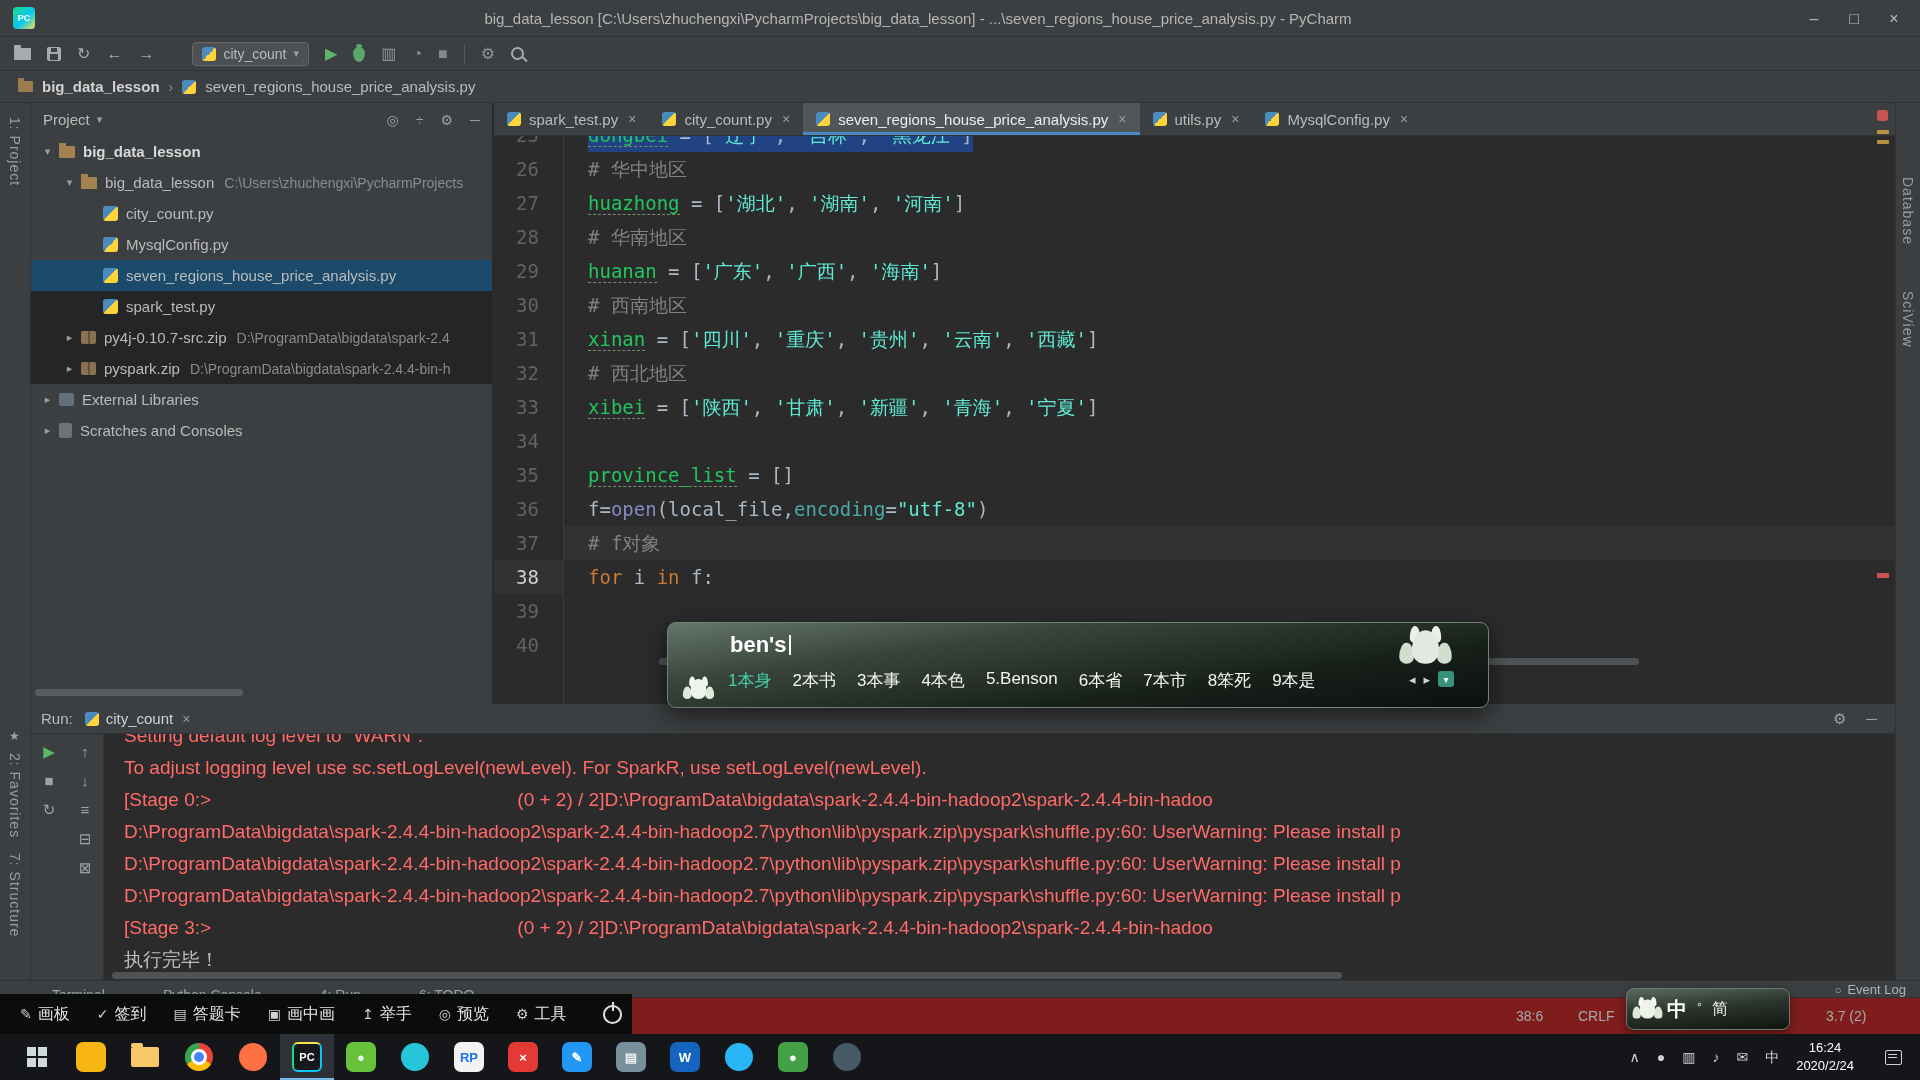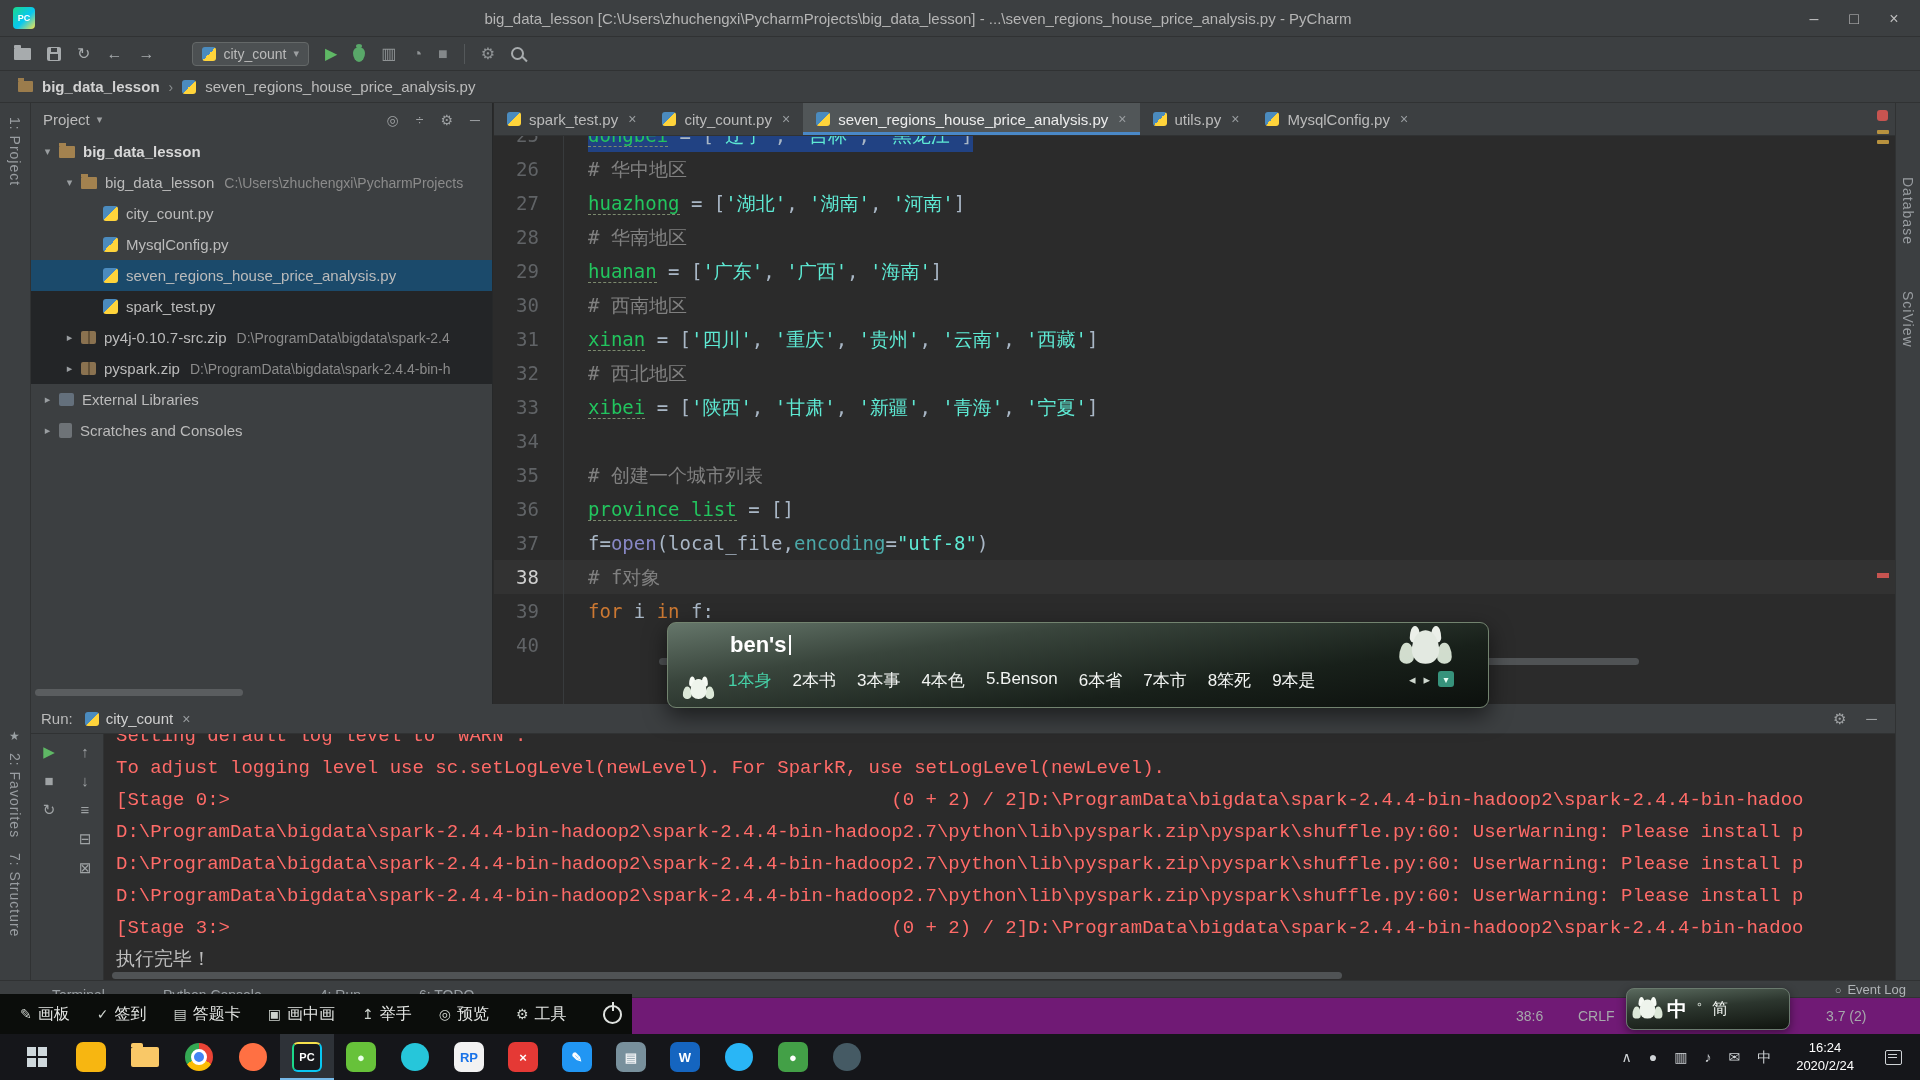--- a/index.html
+++ b/index.html
@@ -113,33 +113,33 @@
 
 .run-panel{position:absolute;left:31px;top:704px;right:25px;height:276px;z-index:4;background:#2b2b2b}
 .run-header{height:30px;background:#3c3f41;border-bottom:1px solid #303233;display:flex;align-items:center;padding:0 10px;gap:2px}
 .run-label{color:#bbbbbb;font-size:15px}
 .run-tab{display:flex;align-items:center;gap:7px;padding:0 10px;height:100%;color:#d0d0d0;font-size:15px}
 .rh-icons{margin-left:auto;display:flex;gap:20px;color:#9da0a2;font-size:15px;margin-right:8px}
 .run-body{position:absolute;top:30px;bottom:0;left:0;right:0;display:flex}
 .run-tools{width:73px;flex:none;background:#3c3f41;border-right:1px solid #303233;display:flex;padding-top:10px}
 .rt-col{width:36px;display:flex;flex-direction:column;align-items:center;gap:14px}
 .rt-ic{font-size:15px;line-height:1}
-.console{flex:1;position:relative;overflow:hidden;font-family:Liberation Mono, monospace;font-size:19px;padding-left:12px}
+.console{flex:1;position:relative;overflow:hidden;font-family:Liberation Sans, sans-serif;font-size:19px;padding-left:20px}
 .conline{height:32px;line-height:32px;white-space:pre}
 .conline.clipped{margin-top:-14px}
 .conline.err{color:#ff6b68}
 .conline.out{color:#bcbcbc}
 .c-hscroll{position:absolute;left:8px;top:238px;width:1230px;height:7px;background:#505355;border-radius:4px}
 
 
 .eventlog-row{position:absolute;left:0;right:0;top:980px;height:17px;background:#3c3f41;border-top:1px solid #303233;overflow:hidden;z-index:12}
 .partial-labels{position:absolute;left:52px;top:6px;display:flex;gap:58px;color:#9aa0a4;font-size:14px;white-space:nowrap}
 .eventlog{position:absolute;right:14px;top:0;display:flex;align-items:center;gap:6px;color:#b0b4b7;font-size:13px;height:17px}
 .el-ic{font-size:11px}
-.statusbar{position:absolute;left:0;right:0;top:997px;height:37px;background:#701a75;border-top:1px solid #303233;z-index:11;color:#a6a9ab;font-size:14px}
+.statusbar{position:absolute;left:0;right:0;top:997px;height:37px;background:#7f1d1d;border-top:1px solid #303233;z-index:11;color:#a6a9ab;font-size:14px}
 .sb-item{position:absolute;top:0;line-height:37px;white-space:nowrap}
 .sb-pos{left:1516px}
 .sb-crlf{left:1578px}
 .sb-enc{left:1640px;width:15px;overflow:hidden}
 .sb-py{left:1826px}
 .classroom{position:absolute;left:0;top:994px;width:632px;height:40px;background:#0b0d0b;z-index:40;display:flex;align-items:center;padding:0 20px;gap:27px}
 .cls-item{display:flex;align-items:center;gap:6px;color:#e4e6e4;font-size:16px;white-space:nowrap}
 .cls-ic{color:#cfd4cf;font-size:14px}
 .power{width:19px;height:19px;border:2px solid #dfe2df;border-radius:50%;position:relative;margin-left:10px;flex:none}
 .power::before{content:"";position:absolute;left:50%;top:-5px;width:2px;height:9px;background:#dfe2df;transform:translateX(-50%)}
@@ -172,21 +172,21 @@
 .tb-tile{width:30px;height:30px;border-radius:7px;display:flex;align-items:center;justify-content:center;font-size:13px;font-weight:bold}
 .tb-ball{width:28px;height:28px;border-radius:50%}
 .tb-folder{width:28px;height:20px;background:#f9c867;border-radius:2px;position:relative}
 .tb-folder::before{content:"";position:absolute;top:-4px;left:0;width:12px;height:4px;background:#f9c867;border-radius:2px 2px 0 0}
 .tb-chrome{width:28px;height:28px;border-radius:50%;background:conic-gradient(#ea4335 0 120deg,#fbbc05 120deg 240deg,#34a853 240deg 360deg);position:relative}
 .tb-chrome::after{content:"";position:absolute;left:50%;top:50%;width:10px;height:10px;border:3px solid #fff;border-radius:50%;background:#4285f4;transform:translate(-50%,-50%)}
 .tb-pc{width:30px;height:30px;border-radius:6px;background:#17181c;color:#fff;font-size:11px;font-weight:bold;display:flex;align-items:center;justify-content:center;border:2px solid;border-color:#f7e14c #08c7f2 #08c7f2 #1bd98a}
 .tray{margin-left:auto;display:flex;align-items:center;gap:17px;color:#cfd3d6;font-size:14px}
 .tray-icons{display:flex;align-items:center;gap:17px}
 .tray-ic{line-height:1}
-.tb-time{text-align:center;color:#fff;font-size:13px;line-height:1.35;margin-left:8px}
+.tb-time{text-align:center;color:#fff;font-size:13px;line-height:1.35;margin-left:0}
 .notif{width:17px;height:15px;border:1px solid #cfd3d6;border-radius:2px;margin:0 8px 0 14px;position:relative}
 .notif::before{content:"";position:absolute;left:2px;top:3px;width:9px;height:1px;background:#cfd3d6;box-shadow:0 3px 0 #cfd3d6}
 </style>
 </head>
 <body>
 
 <div class="screen">
 
   <div class="titlebar">
     <div class="app-icon">
@@ -393,21 +393,20 @@
           <div class="cline clipped"><span class="ctext selected"><span class="s-var">dongbei</span><span class="s-plain"> = [</span><span class="s-str">'辽宁'</span><span class="s-plain">, </span><span class="s-str">'吉林'</span><span class="s-plain">, </span><span class="s-str">'黑龙江'</span><span class="s-plain">]</span></span></div>
           <div class="cline"><span class="ctext"><span class="s-com"># 华中地区</span></span></div>
           <div class="cline"><span class="ctext"><span class="s-var">huazhong</span><span class="s-plain"> = [</span><span class="s-str">'湖北'</span><span class="s-plain">, </span><span class="s-str">'湖南'</span><span class="s-plain">, </span><span class="s-str">'河南'</span><span class="s-plain">]</span></span></div>
           <div class="cline"><span class="ctext"><span class="s-com"># 华南地区</span></span></div>
           <div class="cline"><span class="ctext"><span class="s-var">huanan</span><span class="s-plain"> = [</span><span class="s-str">'广东'</span><span class="s-plain">, </span><span class="s-str">'广西'</span><span class="s-plain">, </span><span class="s-str">'海南'</span><span class="s-plain">]</span></span></div>
           <div class="cline"><span class="ctext"><span class="s-com"># 西南地区</span></span></div>
           <div class="cline"><span class="ctext"><span class="s-var">xinan</span><span class="s-plain"> = [</span><span class="s-str">'四川'</span><span class="s-plain">, </span><span class="s-str">'重庆'</span><span class="s-plain">, </span><span class="s-str">'贵州'</span><span class="s-plain">, </span><span class="s-str">'云南'</span><span class="s-plain">, </span><span class="s-str">'西藏'</span><span class="s-plain">]</span></span></div>
           <div class="cline"><span class="ctext"><span class="s-com"># 西北地区</span></span></div>
           <div class="cline"><span class="ctext"><span class="s-var">xibei</span><span class="s-plain"> = [</span><span class="s-str">'陕西'</span><span class="s-plain">, </span><span class="s-str">'甘肃'</span><span class="s-plain">, </span><span class="s-str">'新疆'</span><span class="s-plain">, </span><span class="s-str">'青海'</span><span class="s-plain">, </span><span class="s-str">'宁夏'</span><span class="s-plain">]</span></span></div>
           <div class="cline"><span class="ctext"></span></div>
-          <div class="cline"><span class="ctext"><span class="s-com"># 创建一个城市列表</span></span></div>
           <div class="cline"><span class="ctext"><span class="s-var">province_list</span><span class="s-plain"> = []</span></span></div>
           <div class="cline"><span class="ctext"><span class="s-plain">f=</span><span class="s-builtin">open</span><span class="s-plain">(local_file,</span><span class="s-kwarg">encoding</span><span class="s-plain">=</span><span class="s-str">"utf-8"</span><span class="s-plain">)</span></span></div>
           <div class="cline active"><span class="ctext"><span class="s-com"># f对象</span></span></div>
           <div class="cline"><span class="ctext"><span class="s-kw">for</span><span class="s-plain"> i </span><span class="s-kw">in</span><span class="s-plain"> f:</span></span></div>
           <div class="cline"><span class="ctext"></span></div>
         </div>
     </div>
     <div class="e-hscroll"></div>
     <div class="err-badge"></div>
     <div class="warn-mark wm1"></div>

